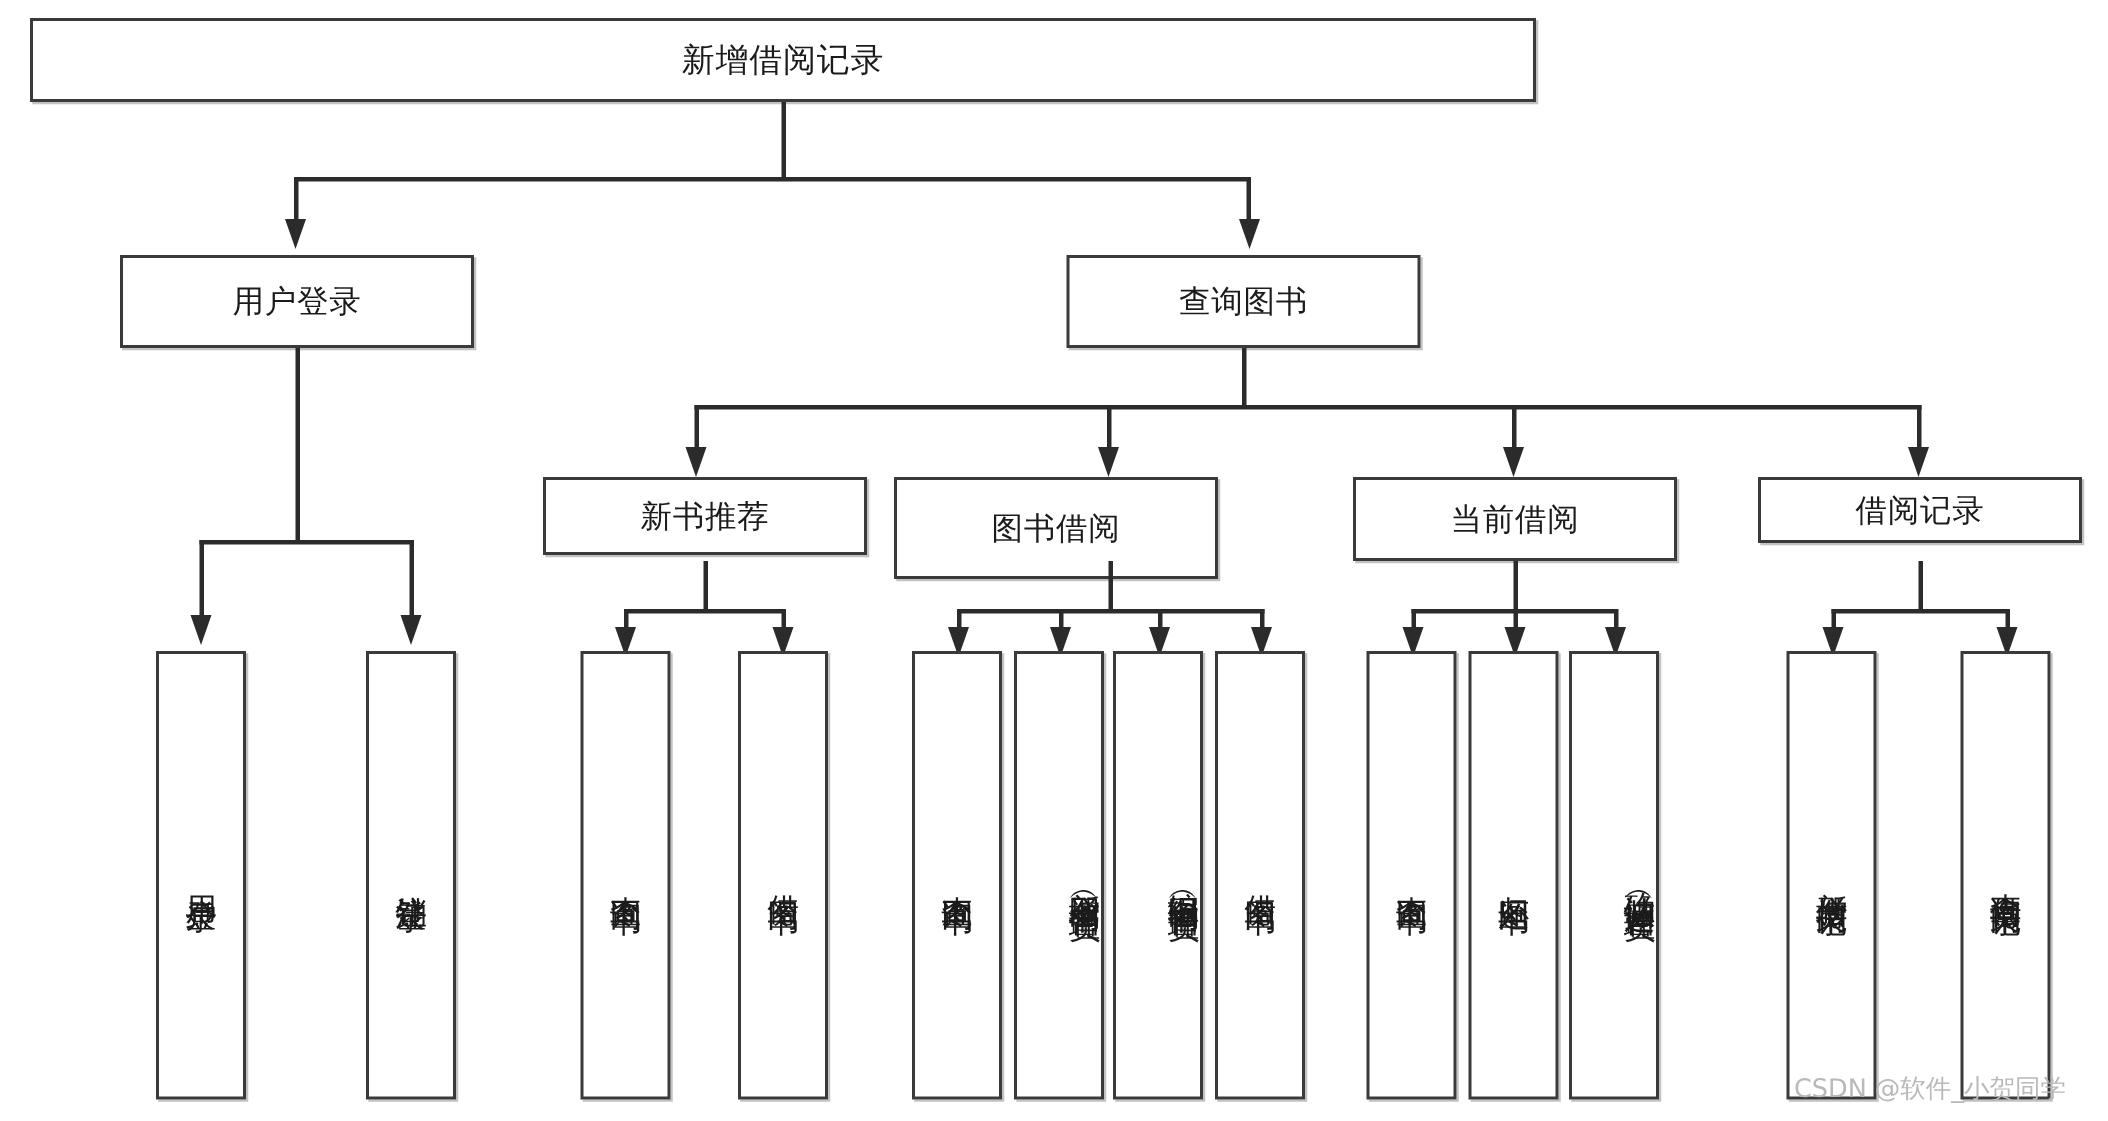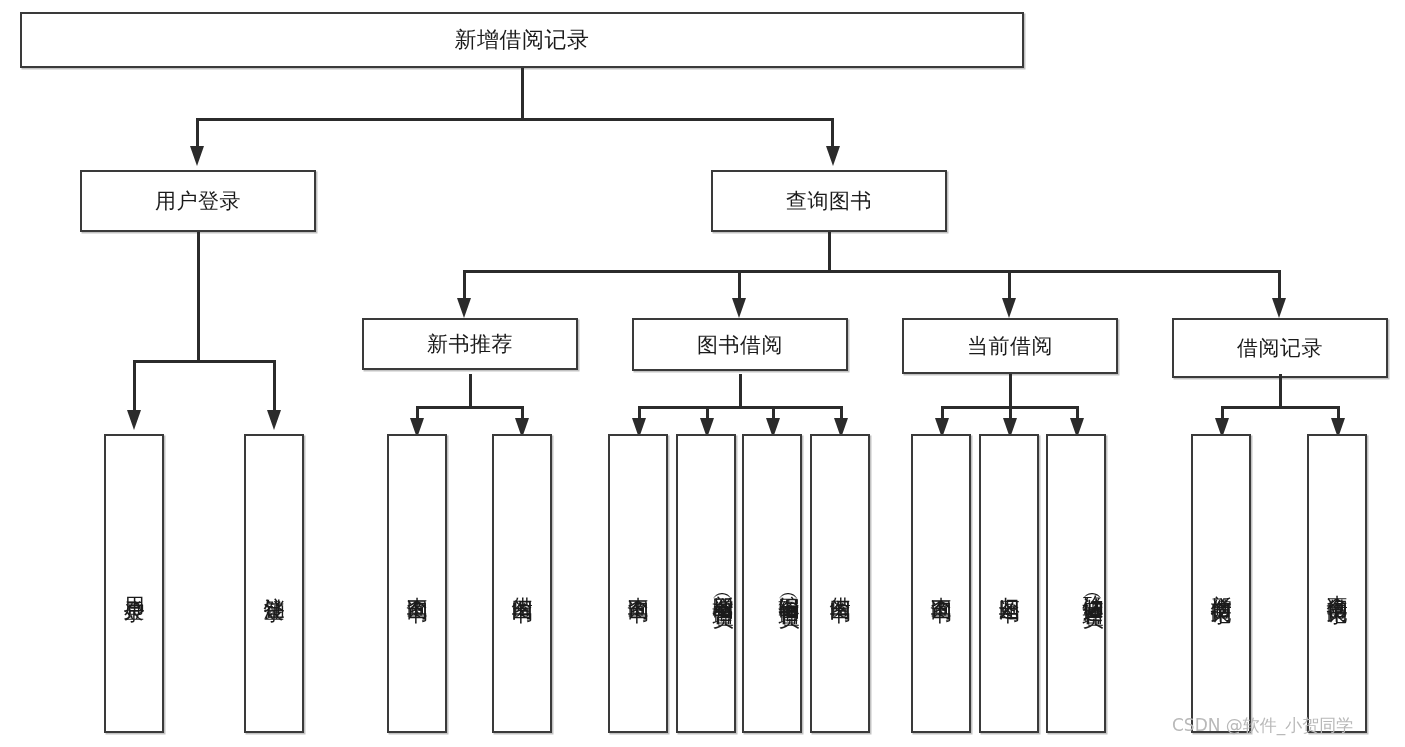--- a/index.html
+++ b/index.html
@@ -133,29 +133,29 @@
   <div class="conn v" style="left:1278px; top:270px; height:30px;"></div>
   <div class="arrow" style="left:457px; top:298px;"></div>
   <div class="arrow" style="left:732px; top:298px;"></div>
   <div class="arrow" style="left:1002px; top:298px;"></div>
   <div class="arrow" style="left:1272px; top:298px;"></div>
 
   <div class="node horiz" style="left:362px; top:318px; width:216px; height:52px;">
     <div class="node-label">新书推荐</div>
   </div>
 
-  <div class="node horiz" style="left:632px; top:318px; width:216px; height:53px;">
+  <div class="node horiz" style="left:596px; top:318px; width:216px; height:68px;">
     <div class="node-label">图书借阅</div>
   </div>
 
   <div class="node horiz" style="left:902px; top:318px; width:216px; height:56px;">
     <div class="node-label">当前借阅</div>
   </div>
 
-  <div class="node horiz" style="left:1172px; top:318px; width:216px; height:60px;">
+  <div class="node horiz" style="left:1172px; top:318px; width:216px; height:44px;">
     <div class="node-label">借阅记录</div>
   </div>
 
   <div class="conn v" style="left:469px; top:374px; height:34px;"></div>
   <div class="conn h" style="left:416px; top:406px; width:108px;"></div>
   <div class="conn v" style="left:416px; top:406px; height:24px;"></div>
   <div class="conn v" style="left:521px; top:406px; height:24px;"></div>
   <div class="arrow" style="left:410px; top:418px;"></div>
   <div class="arrow" style="left:515px; top:418px;"></div>
 
@@ -223,15 +223,15 @@
     <div class="node-label">确认归还（管理员）</div>
   </div>
 
   <div class="node leaf short" style="left:1191px; top:434px; width:60px; height:299px;">
     <div class="node-label">新增借阅记录</div>
   </div>
   <div class="node leaf short" style="left:1307px; top:434px; width:60px; height:299px;">
     <div class="node-label">查询借阅记录</div>
   </div>
 
-  <div id="watermark" style="left:1172px; top:714px;">CSDN @软件_小贺同学</div>
+  <div id="watermark" style="left:1196px; top:714px;">CSDN @软件_小贺同学</div>
 
 </div>
 
 </body></html>

